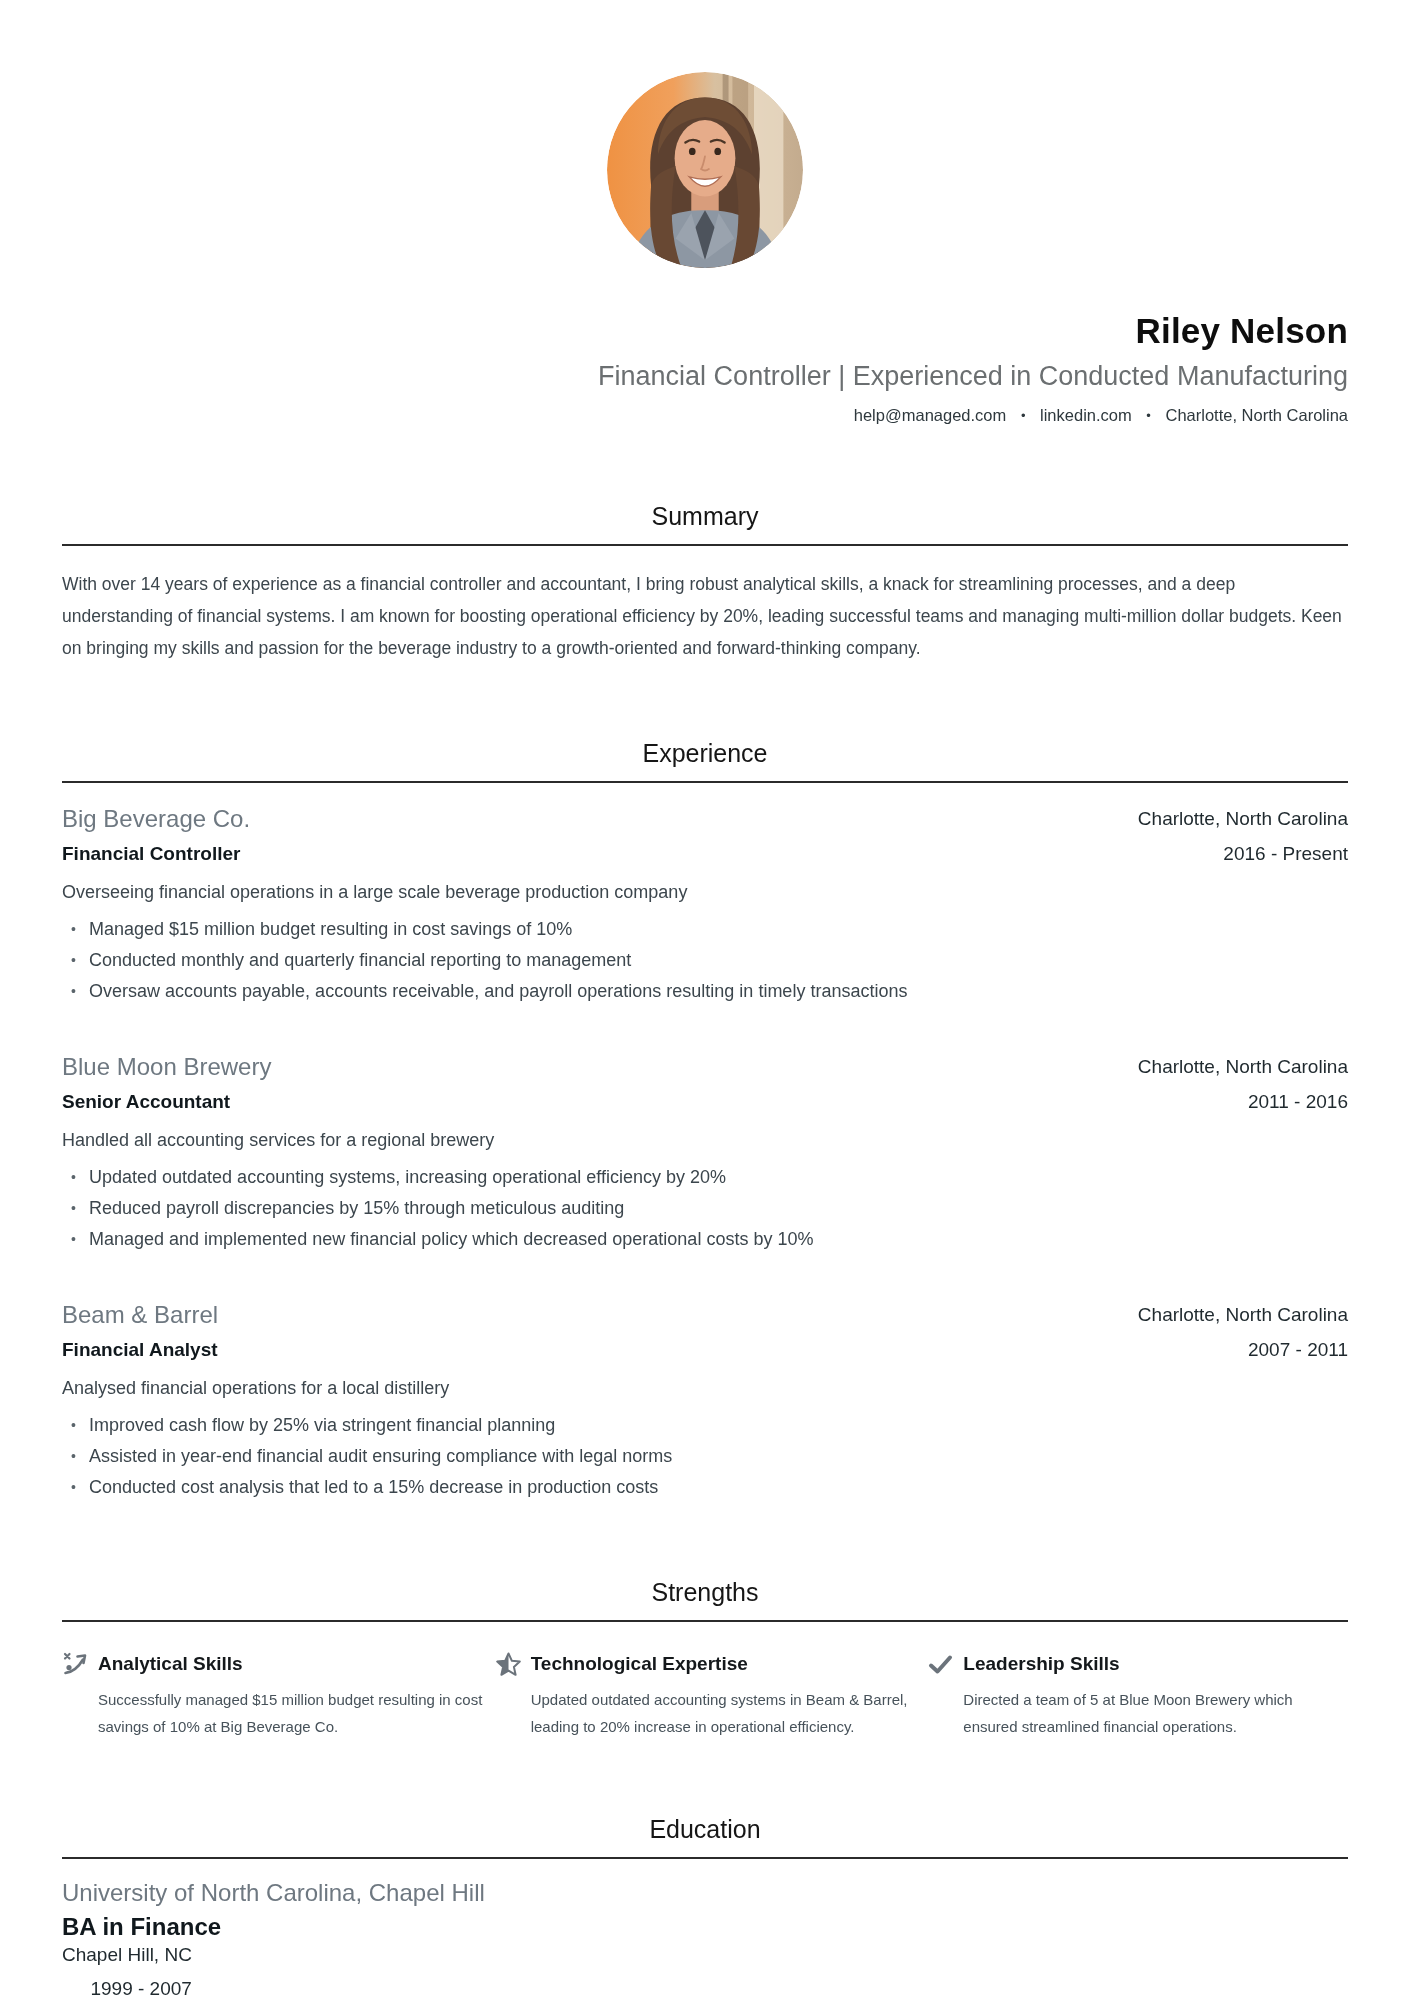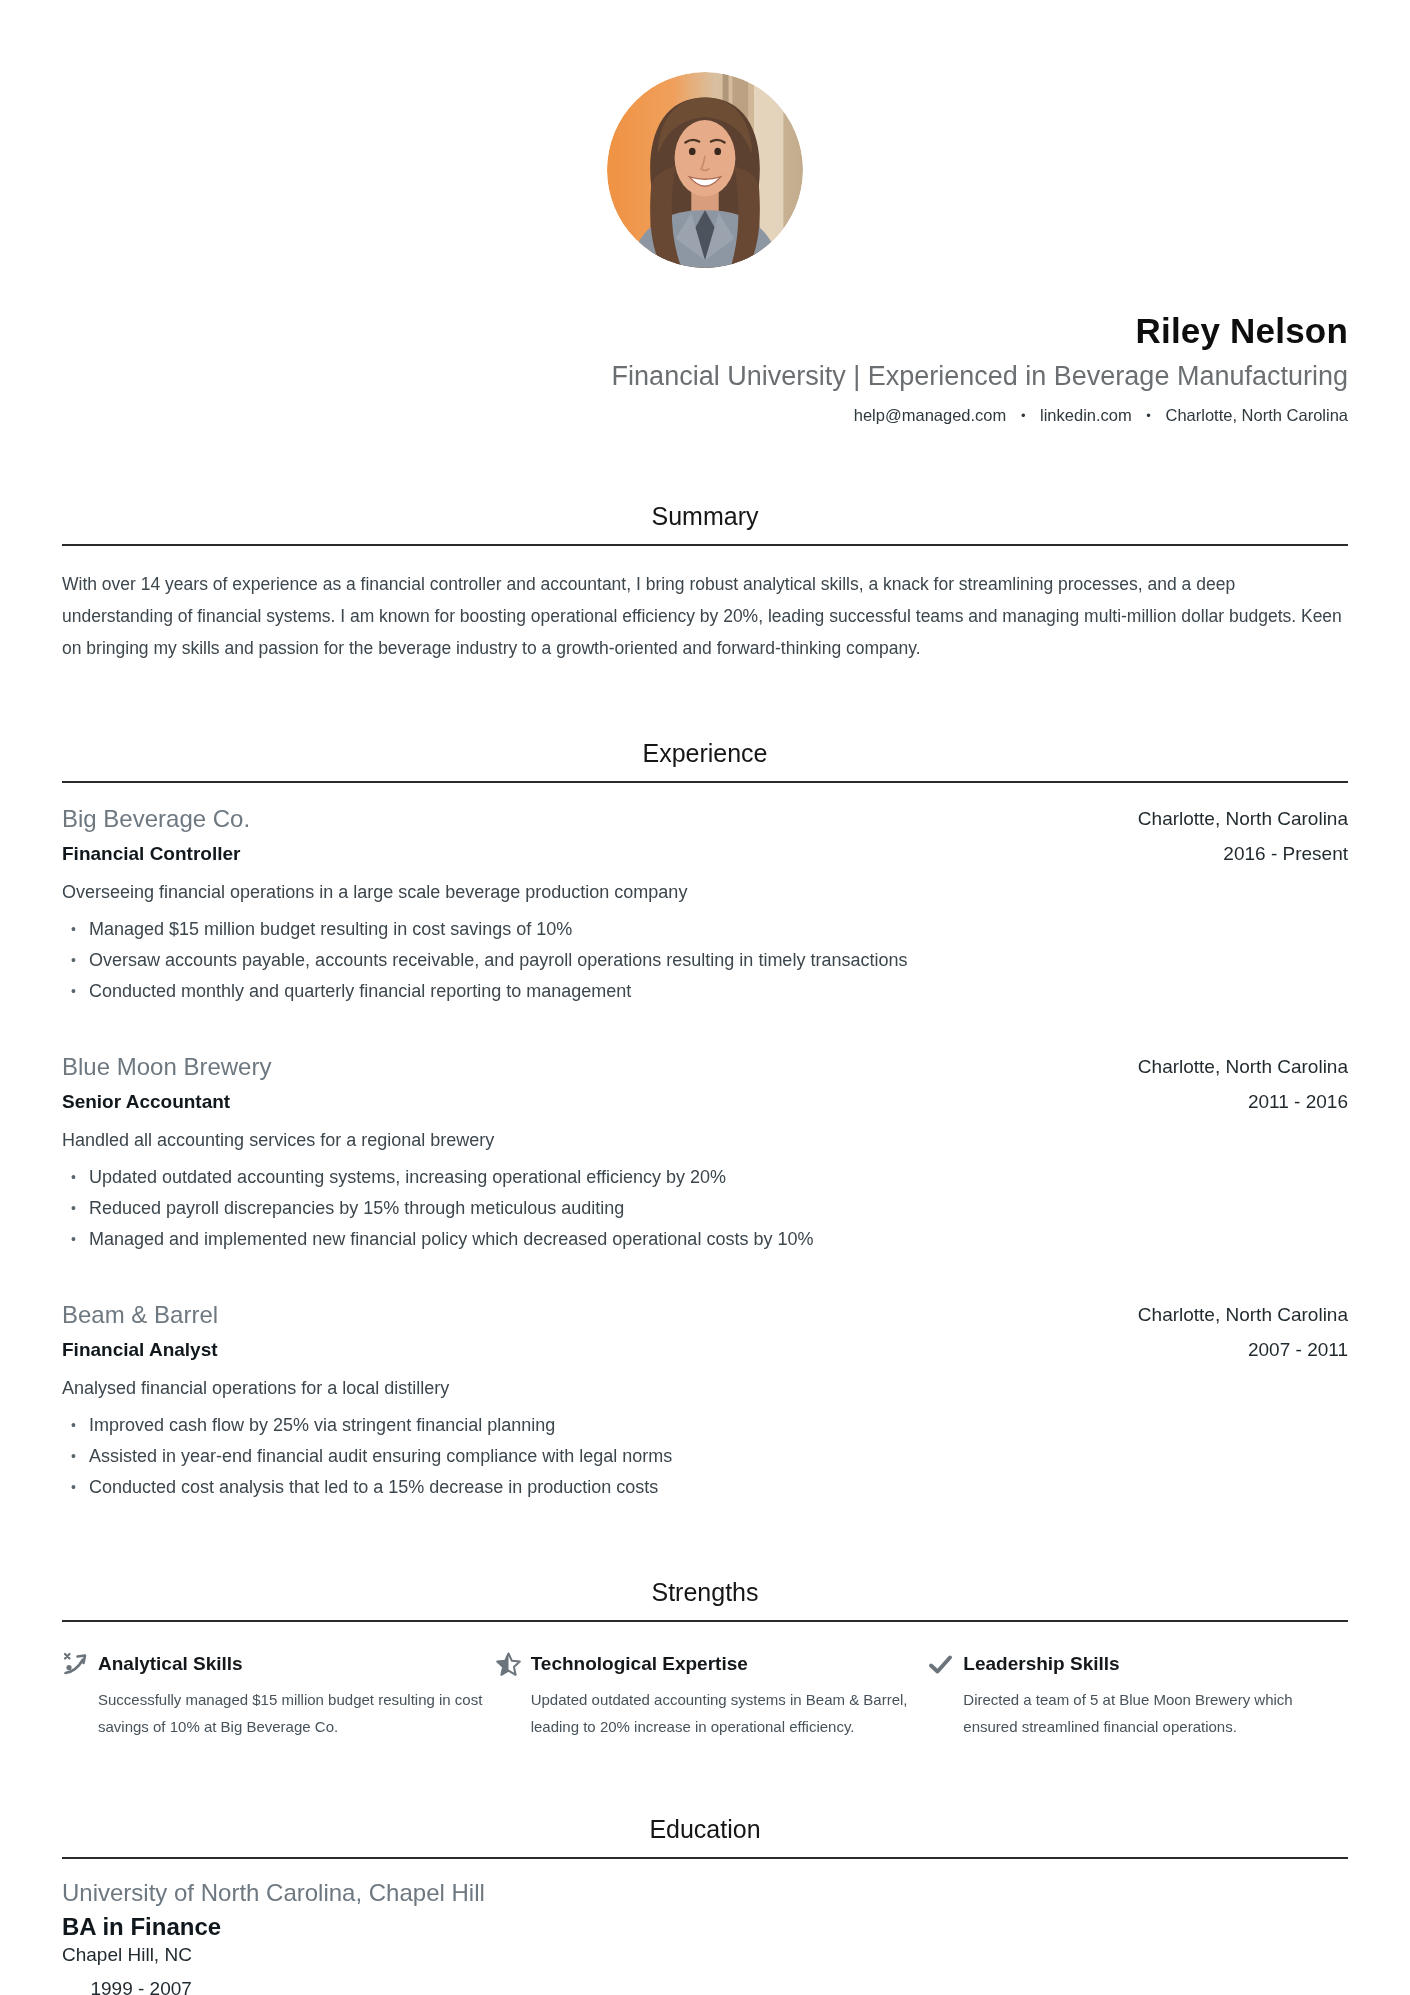--- a/index.html
+++ b/index.html
@@ -208,21 +208,21 @@
           <path d="M84,107 Q100,112 116,107 Q100,126 84,107 Z" fill="#ffffff" stroke="#b06e54" stroke-width="1.5"></path>
 
           <path d="M45,116 C42,156 46,180 56,200 L76,200 C64,168 64,132 70,96 C60,100 48,104 45,116 Z" fill="#684833"></path>
           <path d="M155,116 C158,156 154,180 144,200 L126,200 C136,168 136,132 130,96 C140,100 152,104 155,116 Z" fill="#684833"></path>
           <path d="M100,26 C66,26 52,56 52,84 C62,56 80,48 100,46 C120,48 138,56 148,84 C148,56 134,26 100,26 Z" fill="#6e4d35"></path>
         </g>
       </svg>
     </span>
 
     <h1 class="person-name">Riley Nelson</h1>
-    <div class="person-title">Financial University | Experienced in Beverage Manufacturing</div>
+    <div class="person-title">Financial Controller | Experienced in Conducted Manufacturing</div>
 
     <div class="contact-row">
       <span>help@managed.com</span>
       <span class="sep">•</span>
       <span>linkedin.com</span>
       <span class="sep">•</span>
       <span>Charlotte, North Carolina</span>
     </div>
   </header>
 
@@ -243,22 +243,22 @@
           <div class="role">Financial Controller</div>
         </div>
         <div class="job-right">
           <div class="job-location">Charlotte, North Carolina</div>
           <div class="job-dates">2016 - Present</div>
         </div>
       </div>
       <p class="job-desc">Overseeing financial operations in a large scale beverage production company</p>
       <ul class="bullets">
         <li>Managed $15 million budget resulting in cost savings of 10%</li>
+        <li>Conducted monthly and quarterly financial reporting to management</li>
         <li>Oversaw accounts payable, accounts receivable, and payroll operations resulting in timely transactions</li>
-        <li>Conducted monthly and quarterly financial reporting to management</li>
       </ul>
     </article>
 
     <article class="job">
       <div class="job-head">
         <div class="job-left">
           <div class="company">Blue Moon Brewery</div>
           <div class="role">Senior Accountant</div>
         </div>
         <div class="job-right">

